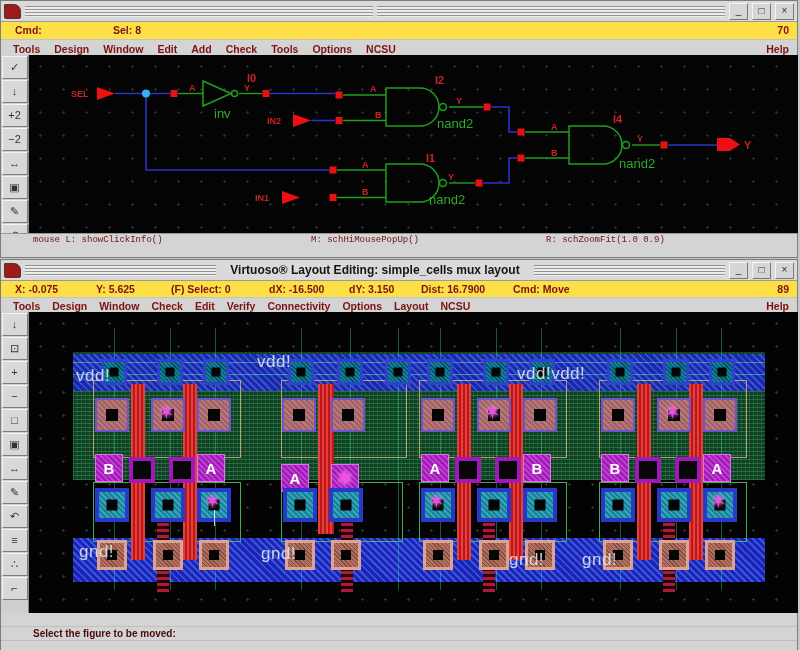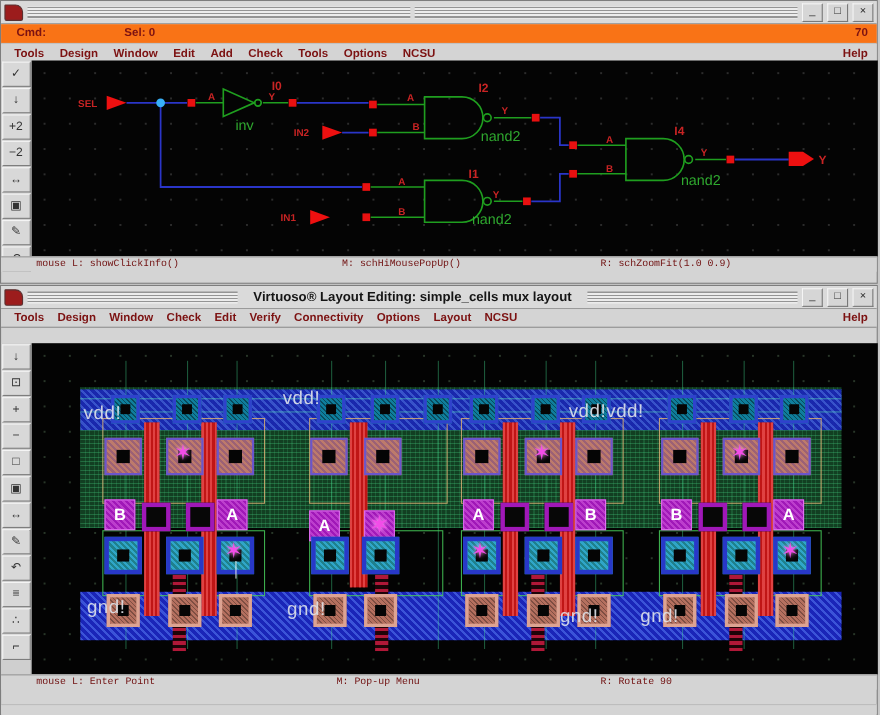--- a/index.html
+++ b/index.html
@@ -7,21 +7,21 @@
        font-family:"Liberation Sans",sans-serif;}
   .win{position:absolute;left:0;width:798px;background:#d4d4d4;border:1px solid #7d7d7d;box-sizing:border-box}
   
   .titlebar{height:20px;display:flex;align-items:center;background:#dadada;border-bottom:1px solid #9a9a9a;padding:0 3px;gap:4px}
   .wicon{width:15px;height:13px;background:#9c1c1c;border:1px solid #5a3030;border-radius:1px 7px 2px 2px;flex:0 0 auto}
   .tlines{flex:1;height:11px;background:repeating-linear-gradient(180deg,#949494 0 1px,#ececec 1px 3px)}
   .ttext{font-size:12px;font-weight:bold;color:#151515;padding:0 10px;white-space:nowrap}
   .wbtn{width:17px;height:15px;background:#d6d6d6;border:1px solid;border-color:#f5f5f5 #787878 #787878 #f5f5f5;
         font-size:10px;line-height:13px;text-align:center;color:#2b2b2b;flex:0 0 auto}
   
-  .srow{position:relative;height:17px;background:#f97316;border-bottom:1px solid #c2c2c2;
+  .srow{position:relative;height:17px;background:#fde047;border-bottom:1px solid #c2c2c2;
         font-size:10.5px;font-weight:bold;color:#7c1212}
   .srow span{position:absolute;top:2px;white-space:nowrap}
   .menurow{position:relative;height:17px;background:#d4d4d4;border-bottom:1px solid #8e8e8e;
         font-size:10.5px;font-weight:bold;color:#7c1212;display:flex;align-items:center;padding-left:12px;gap:14px}
   .menurow .help{position:absolute;right:8px}
   .counter{position:absolute;right:8px;top:2px}
   
   .tcol{position:absolute;left:0;width:28px;background:#cfcfcf;border-right:1px solid #8e8e8e;box-sizing:border-box}
   .ticon{width:24px;height:21px;margin:1px auto;background:#d8d8d8;border:1px solid;
          border-color:#f4f4f4 #7d7d7d #7d7d7d #f4f4f4;text-align:center;line-height:21px;
@@ -90,21 +90,21 @@
   <div class="titlebar">
     <div class="wicon"></div>
     <div class="tlines"></div>
     <div class="tlines"></div>
     <div class="wbtn">_</div>
     <div class="wbtn">□</div>
     <div class="wbtn">×</div>
   </div>
   <div class="srow">
     <span style="left:14px">Cmd:</span>
-    <span style="left:112px">Sel: 0</span>
+    <span style="left:112px">Sel: 8</span>
     <span class="counter">70</span>
   </div>
   <div class="menurow">
     <span>Tools</span>
     <span>Design</span>
     <span>Window</span>
     <span>Edit</span>
     <span>Add</span>
     <span>Check</span>
     <span>Tools</span>
@@ -226,20 +226,30 @@
 
 <div class="win" style="top:259px;height:391px">
   <div class="titlebar">
     <div class="wicon"></div>
     <div class="tlines"></div>
     <div class="ttext">Virtuoso® Layout Editing: simple_cells mux layout</div>
     <div class="tlines"></div>
     <div class="wbtn">_</div>
     <div class="wbtn">□</div>
     <div class="wbtn">×</div>
+  </div>
+  <div class="srow" style="height:16px">
+    <span style="left:14px">X: -0.075</span>
+    <span style="left:95px">Y: 5.625</span>
+    <span style="left:170px">(F) Select: 0</span>
+    <span style="left:268px">dX: -16.500</span>
+    <span style="left:348px">dY: 3.150</span>
+    <span style="left:420px">Dist: 16.7900</span>
+    <span style="left:512px">Cmd: Move</span>
+    <span class="counter">89</span>
   </div>
   <div class="menurow" style="height:16px;gap:12px">
     <span>Tools</span>
     <span>Design</span>
     <span>Window</span>
     <span>Check</span>
     <span>Edit</span>
     <span>Verify</span>
     <span>Connectivity</span>
     <span>Options</span>
@@ -384,19 +394,17 @@
 
     <div class="railtext" style="left:47px;top:54px">vdd!</div>
     <div class="railtext" style="left:228px;top:40px">vdd!</div>
     <div class="railtext" style="left:488px;top:52px">vdd!vdd!</div>
     <div class="railtext" style="left:50px;top:230px">gnd!</div>
     <div class="railtext" style="left:232px;top:232px">gnd!</div>
     <div class="railtext" style="left:480px;top:238px">gnd!</div>
     <div class="railtext" style="left:553px;top:238px">gnd!</div>
   </div>
 
-  <div class="mbar" style="position:absolute;top:353px;left:0;width:796px">
-    <span style="left:32px">mouse L: Enter Point</span>
-    <span style="left:305px">M: Pop-up Menu</span>
-    <span style="left:545px">R: Rotate 90</span>
+  <div class="prow2" style="position:absolute;top:366px;left:0;width:796px">
+    <span>Select the figure to be moved:</span>
   </div>
   <div class="botfill" style="position:absolute;top:380px;left:0;width:796px"></div>
 </div>
 
 </body></html>

